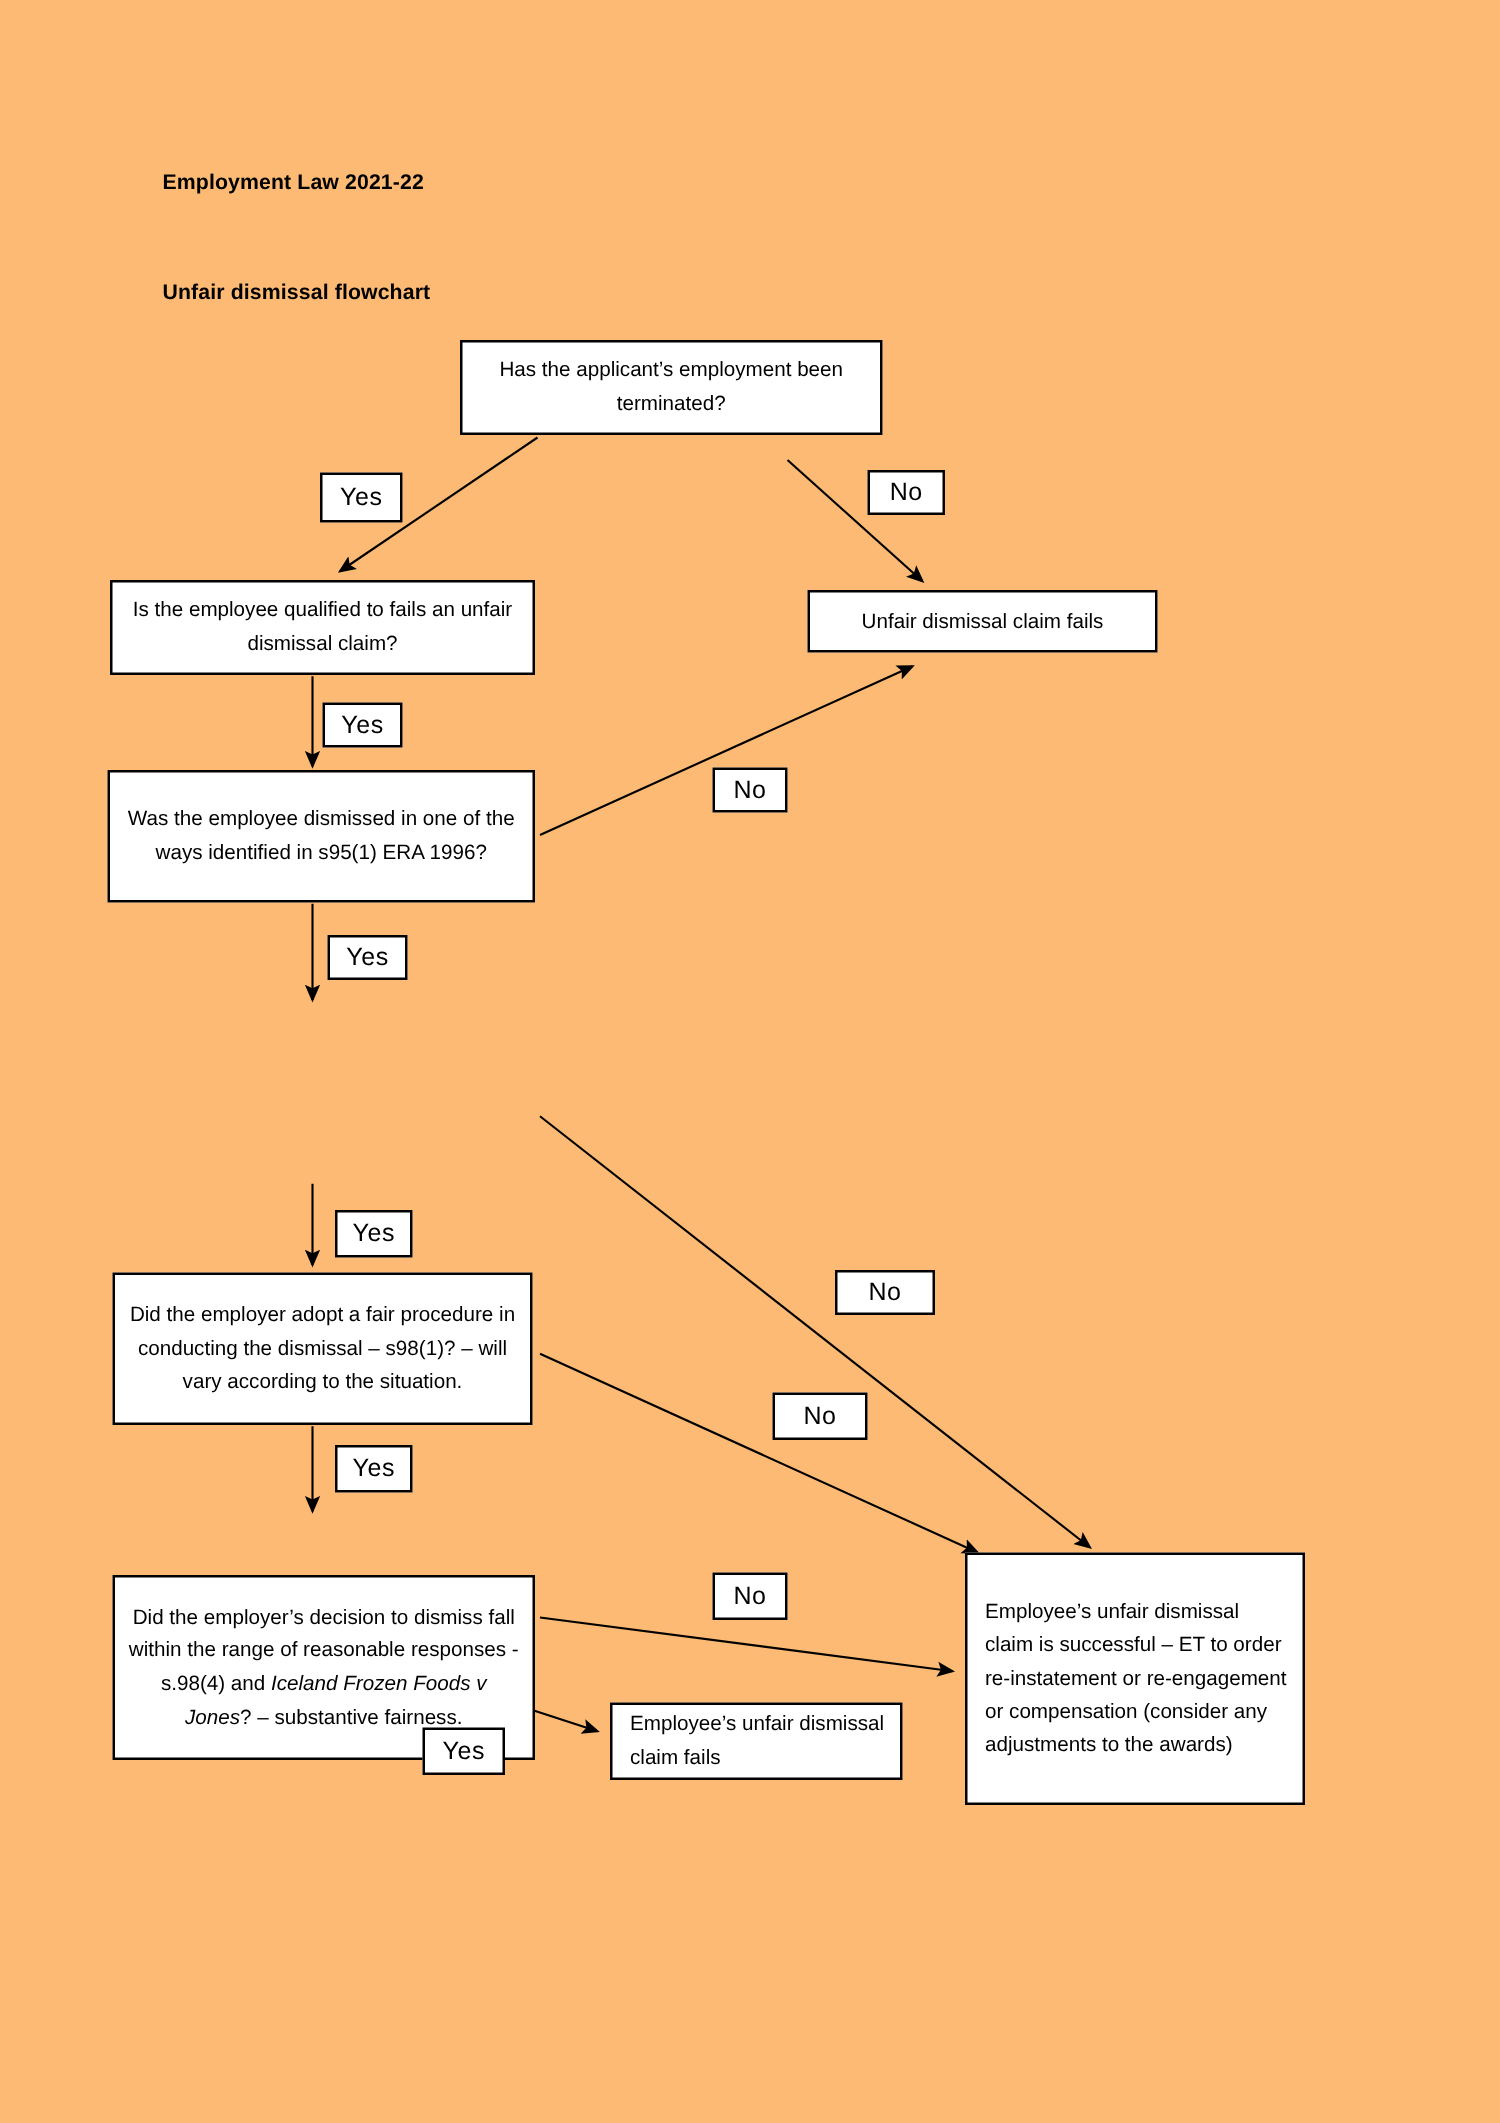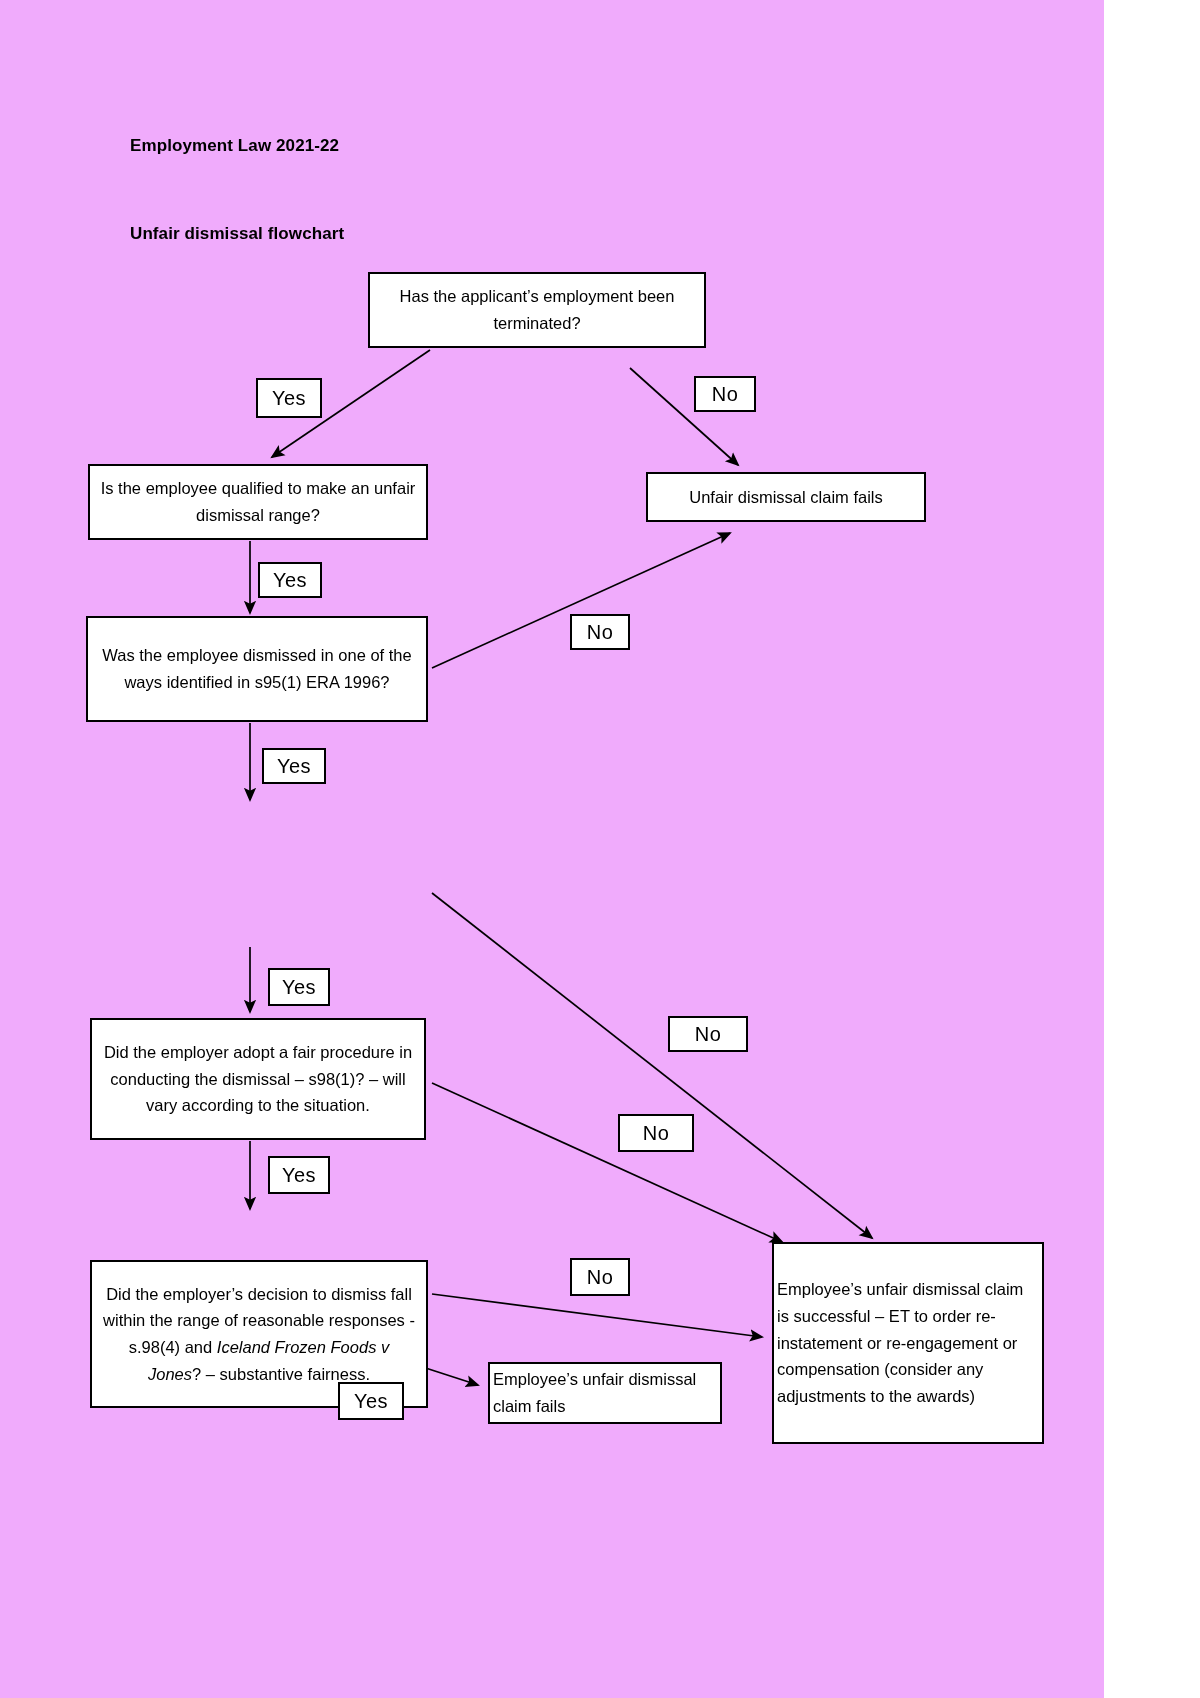--- a/index.html
+++ b/index.html
@@ -6,23 +6,23 @@
     margin: 0;
     padding: 0;
     background: #ffffff;
   }
   body {
     font-family: "Liberation Sans", sans-serif;
     color: #000000;
   }
   #page {
     position: relative;
-    width: 1104px;
+    width: 1200px;
     height: 1698px;
-    background: #f0abfc;
+    background: #fdba74;
     overflow: hidden;
   }
   .hdr {
     position: absolute;
     font-weight: bold;
     font-size: 17px;
     letter-spacing: 0.1px;
     white-space: nowrap;
   }
   #hdr-course { left: 130px; top: 136px; }
@@ -38,21 +38,21 @@
     align-items: center;
     justify-content: center;
     text-align: center;
     font-size: 16.5px;
     line-height: 1.62;
     padding: 4px 10px;
   }
   .box.left-align {
     justify-content: flex-start;
     text-align: left;
-    padding-left: 3px;
+    padding-left: 14px;
   }
   .label {
     position: absolute;
     box-sizing: border-box;
     border: 2.5px solid #000000;
     background: #ffffff;
     display: flex;
     align-items: center;
     justify-content: center;
     font-size: 20px;
@@ -101,21 +101,21 @@
 
     <line x1="250" y1="1141" x2="250" y2="1209" stroke="#000" stroke-width="1.7" marker-end="url(#ah)"></line>
 
     <line x1="432" y1="1294" x2="762" y2="1337" stroke="#000" stroke-width="1.7" marker-end="url(#ah)"></line>
 
     <line x1="330" y1="1337" x2="478" y2="1385" stroke="#000" stroke-width="1.7" marker-end="url(#ah)"></line>
   </svg>
 
   <div class="box" style="left:368px; top:272px; width:338px; height:76px;">Has the applicant’s employment been terminated?</div>
 
-  <div class="box" style="left:88px; top:464px; width:340px; height:76px;">Is the employee qualified to make an unfair dismissal range?</div>
+  <div class="box" style="left:88px; top:464px; width:340px; height:76px;">Is the employee qualified to fails an unfair dismissal claim?</div>
 
   <div class="box" style="left:646px; top:472px; width:280px; height:50px;">Unfair dismissal claim fails</div>
 
   <div class="box" style="left:86px; top:616px; width:342px; height:106px;">Was the employee dismissed in one of the ways identified in s95(1) ERA 1996?</div>
 
 
   <div class="box" style="left:90px; top:1018px; width:336px; height:122px;">Did the employer adopt a fair procedure in conducting the dismissal – s98(1)? – will vary according to the situation.</div>
 
   <div class="box" style="left:90px; top:1260px; width:338px; height:148px;">
     <span>

